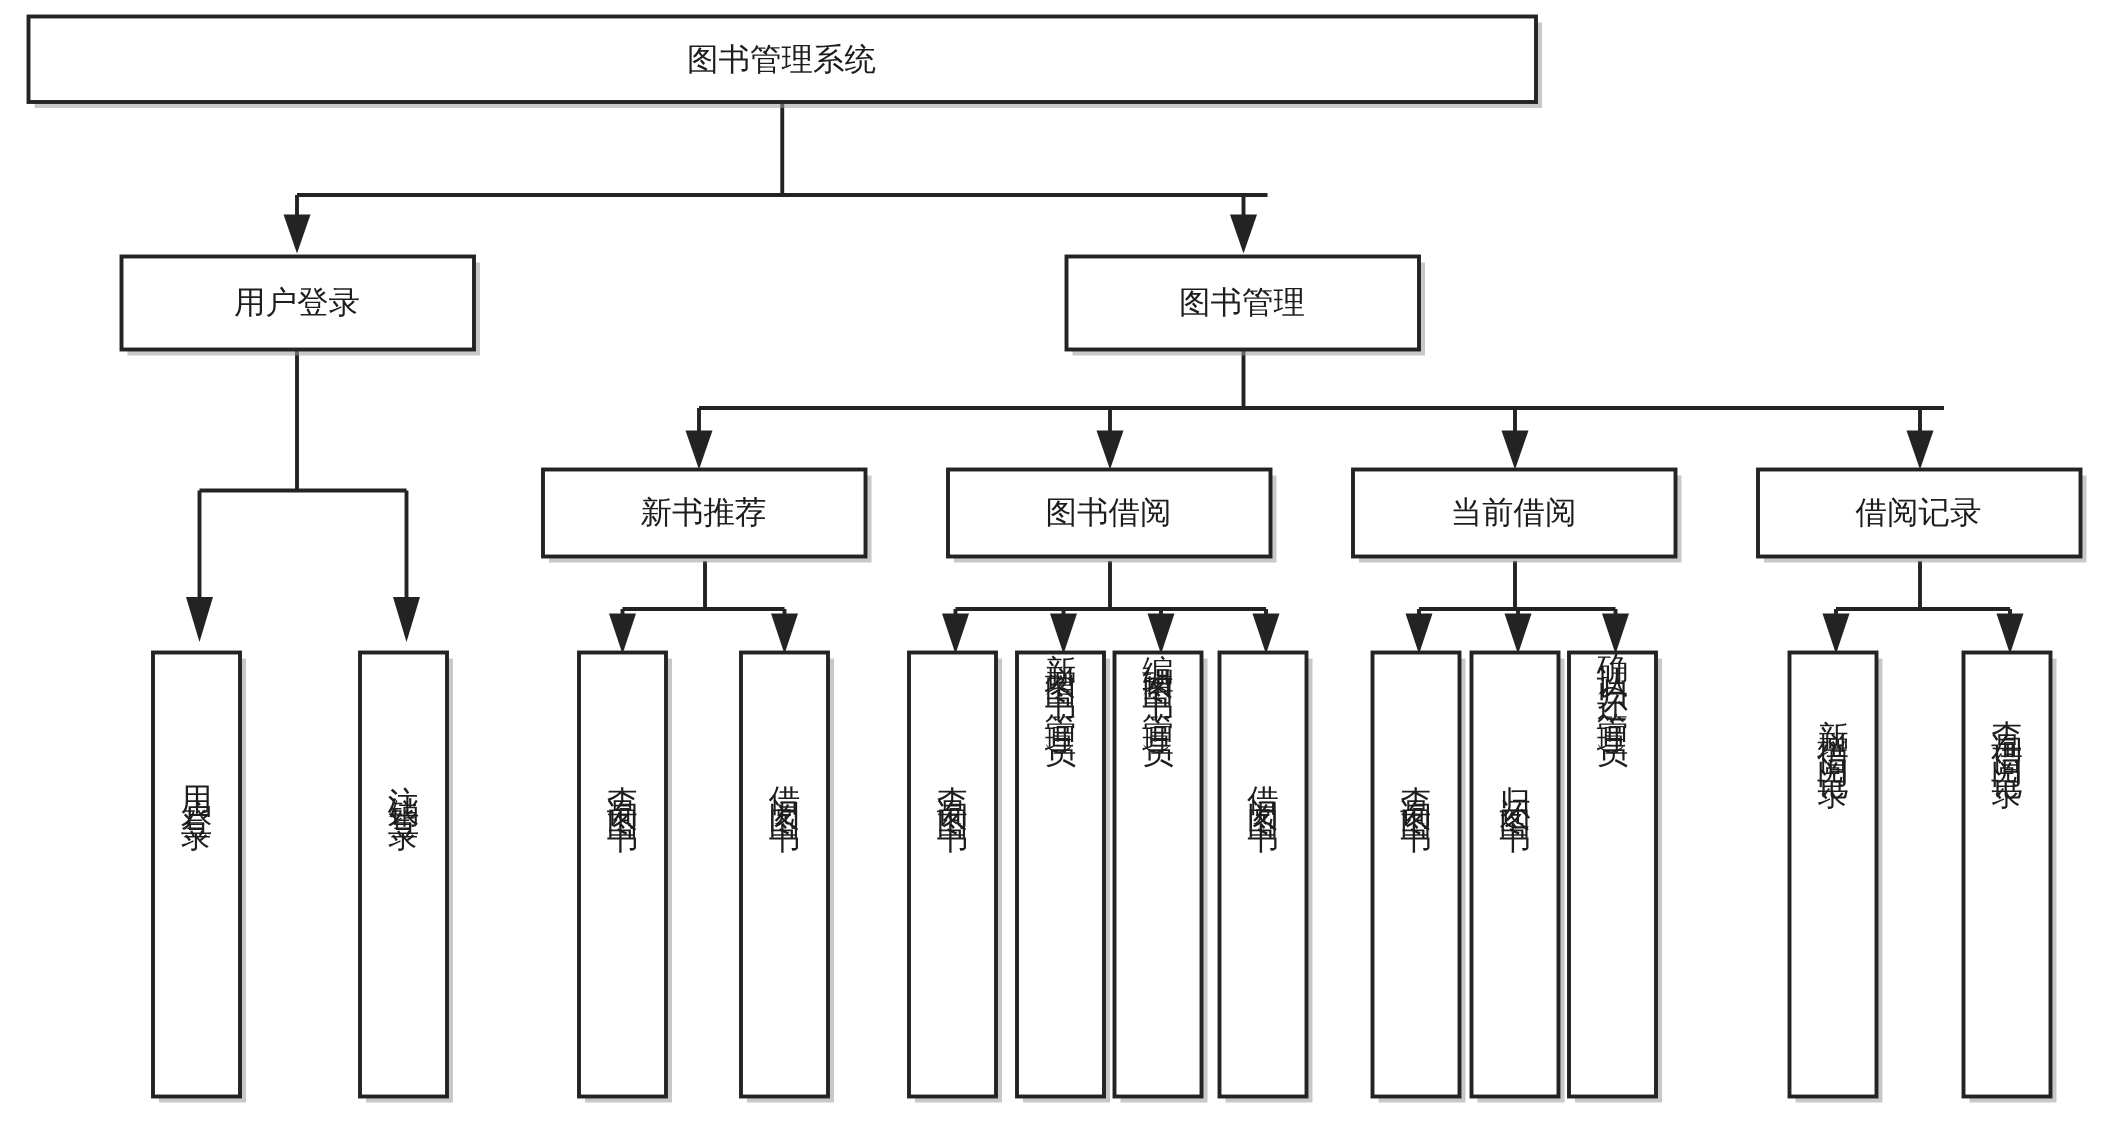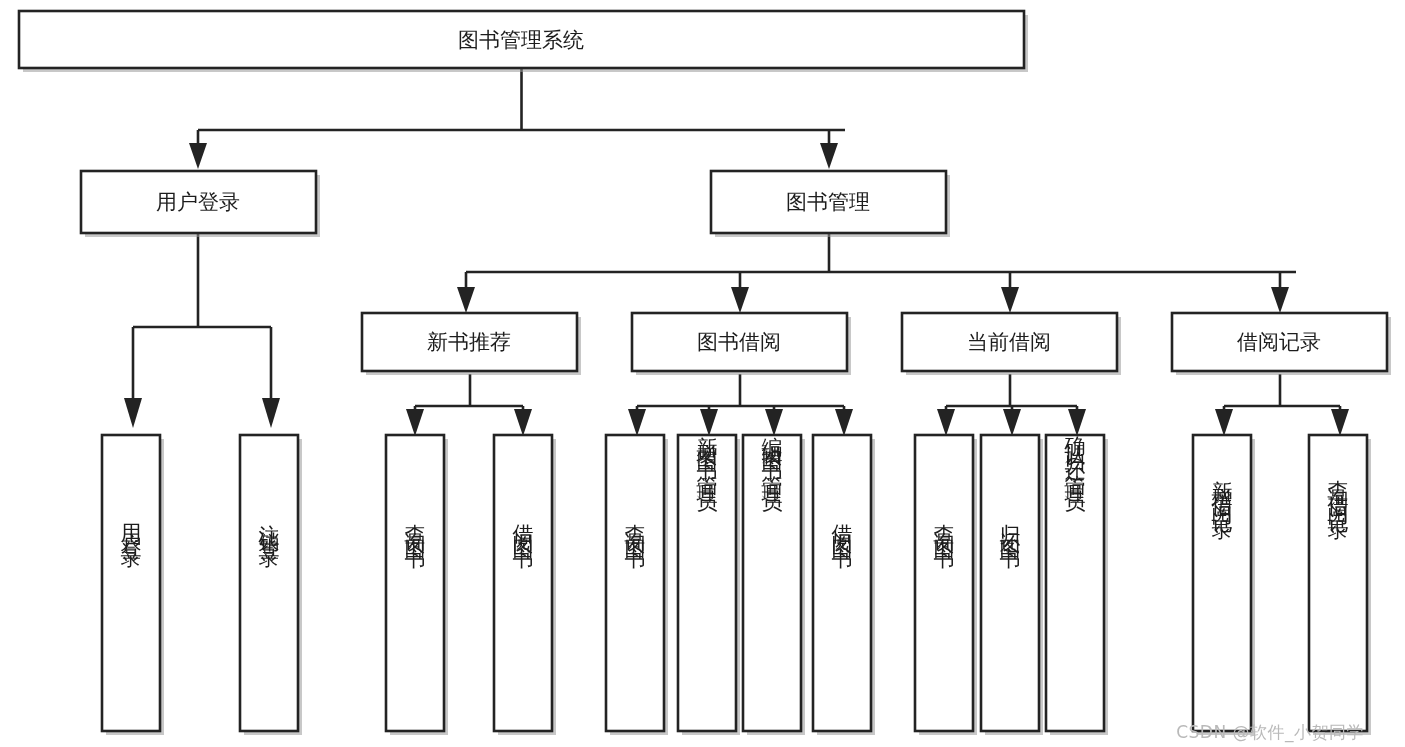--- a/index.html
+++ b/index.html
@@ -246,14 +246,13 @@
       <text class="node-label-v" x="1222" y="487" writing-mode="tb" glyph-orientation-vertical="0" style="letter-spacing:8px">新增借阅记录</text>
     </g>
     <g>
       <rect class="node-shadow" x="1313" y="439" width="58" height="296"></rect>
       <rect class="node-box" x="1309" y="435" width="58" height="296"></rect>
       <text class="node-label-v" x="1338" y="487" writing-mode="tb" glyph-orientation-vertical="0" style="letter-spacing:8px">查询借阅记录</text>
     </g>
 
   </svg>
 
-  <div class="watermark">CSDN @软件_小贺同学</div>
 </div>
 
 </body></html>

